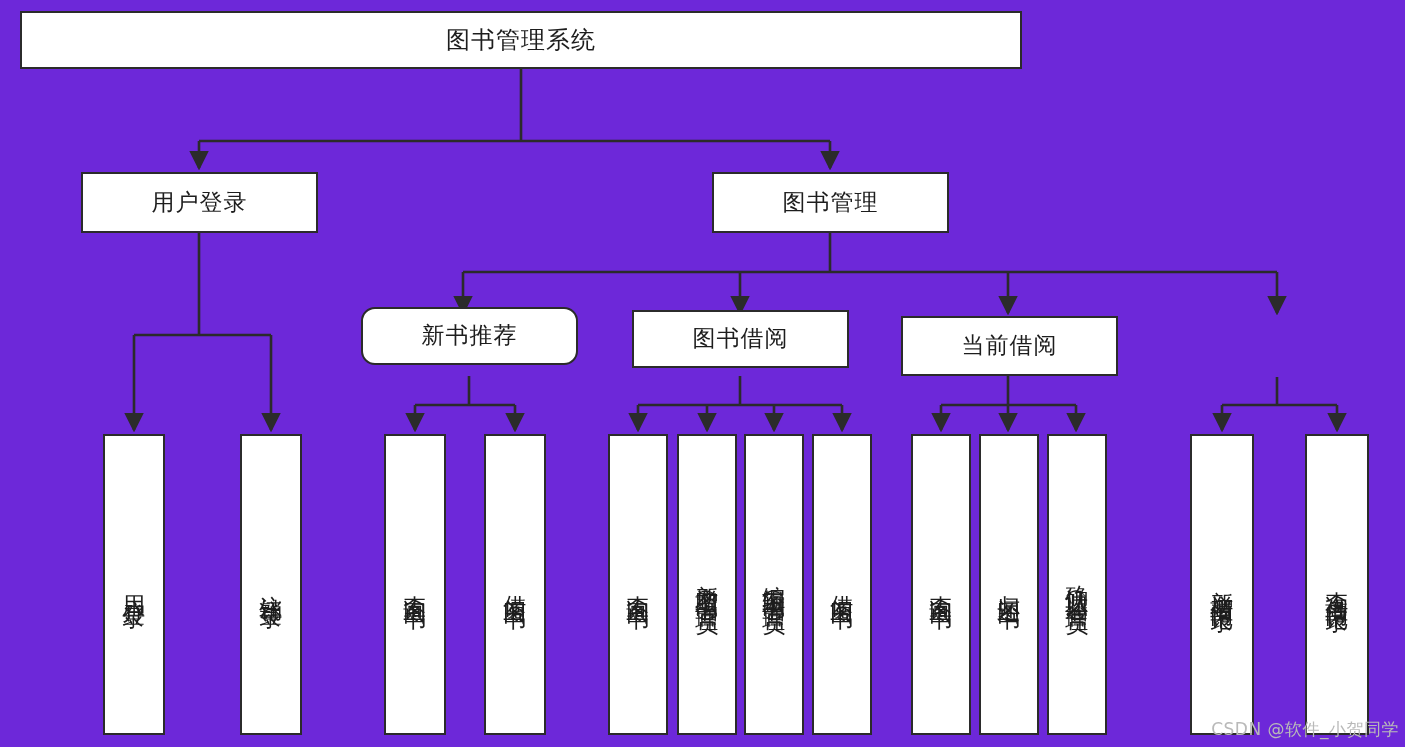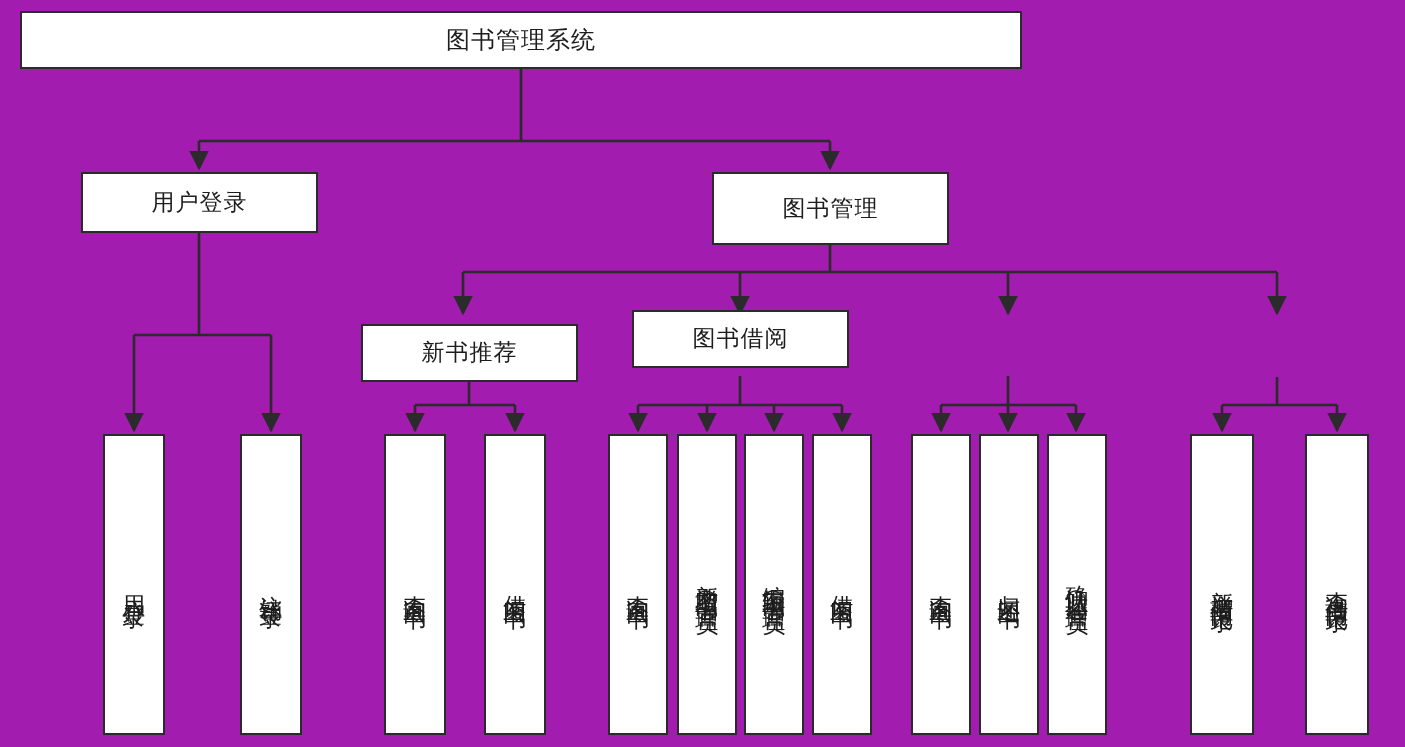--- a/index.html
+++ b/index.html
@@ -8,21 +8,21 @@
     padding: 0;
     background: #ffffff;
   }
   body {
     font-family: "DejaVu Sans", "Liberation Sans", sans-serif;
   }
   #diagram-root {
     position: relative;
     width: 1405px;
     height: 747px;
-    background: #a21caf;
+    background: #6d28d9;
     overflow: hidden;
   }
   #edge-layer {
     position: absolute;
     left: 0;
     top: 0;
     width: 1405px;
     height: 747px;
     pointer-events: none;
   }
@@ -132,32 +132,35 @@
   </svg>
 
   <div class="node h" id="node-root" style="left:20px; top:11px; width:1002px; height:58px;">
     <span class="node-label">图书管理系统</span>
   </div>
 
   <div class="node h" id="node-user-login" style="left:81px; top:172px; width:237px; height:61px;">
     <span class="node-label">用户登录</span>
   </div>
 
-  <div class="node h" id="node-book-manage" style="left:712px; top:172px; width:237px; height:73px;">
+  <div class="node h" id="node-book-manage" style="left:712px; top:172px; width:237px; height:61px;">
     <span class="node-label">图书管理</span>
   </div>
 
-  <div class="node h" id="node-new-book-rec" style="left:361px; top:324px; width:217px; height:58px;">
+  <div class="node h" id="node-new-book-rec" style="left:361px; top:307px; width:217px; height:58px;border-radius:14px;">
     <span class="node-label">新书推荐</span>
   </div>
 
   <div class="node h" id="node-book-borrow" style="left:632px; top:310px; width:217px; height:58px;">
     <span class="node-label">图书借阅</span>
   </div>
 
+  <div class="node h" id="node-current-borrow" style="left:901px; top:316px; width:217px; height:60px;">
+    <span class="node-label">当前借阅</span>
+  </div>
 
 
   <div class="node v" style="left:103px; top:434px; width:62px; height:301px;">
     <span class="node-label">用户登录</span>
   </div>
   <div class="node v" style="left:240px; top:434px; width:62px; height:301px;">
     <span class="node-label">注销登录</span>
   </div>
 
   <div class="node v" style="left:384px; top:434px; width:62px; height:301px;">
@@ -190,14 +193,15 @@
     <span class="node-label">确认归还（管理员）</span>
   </div>
 
   <div class="node v" style="left:1190px; top:434px; width:64px; height:301px;">
     <span class="node-label">新增借阅记录</span>
   </div>
   <div class="node v" style="left:1305px; top:434px; width:64px; height:301px;">
     <span class="node-label">查询借阅记录</span>
   </div>
 
+  <div id="watermark">CSDN @软件_小贺同学</div>
 
 </div>
 
 </body></html>

